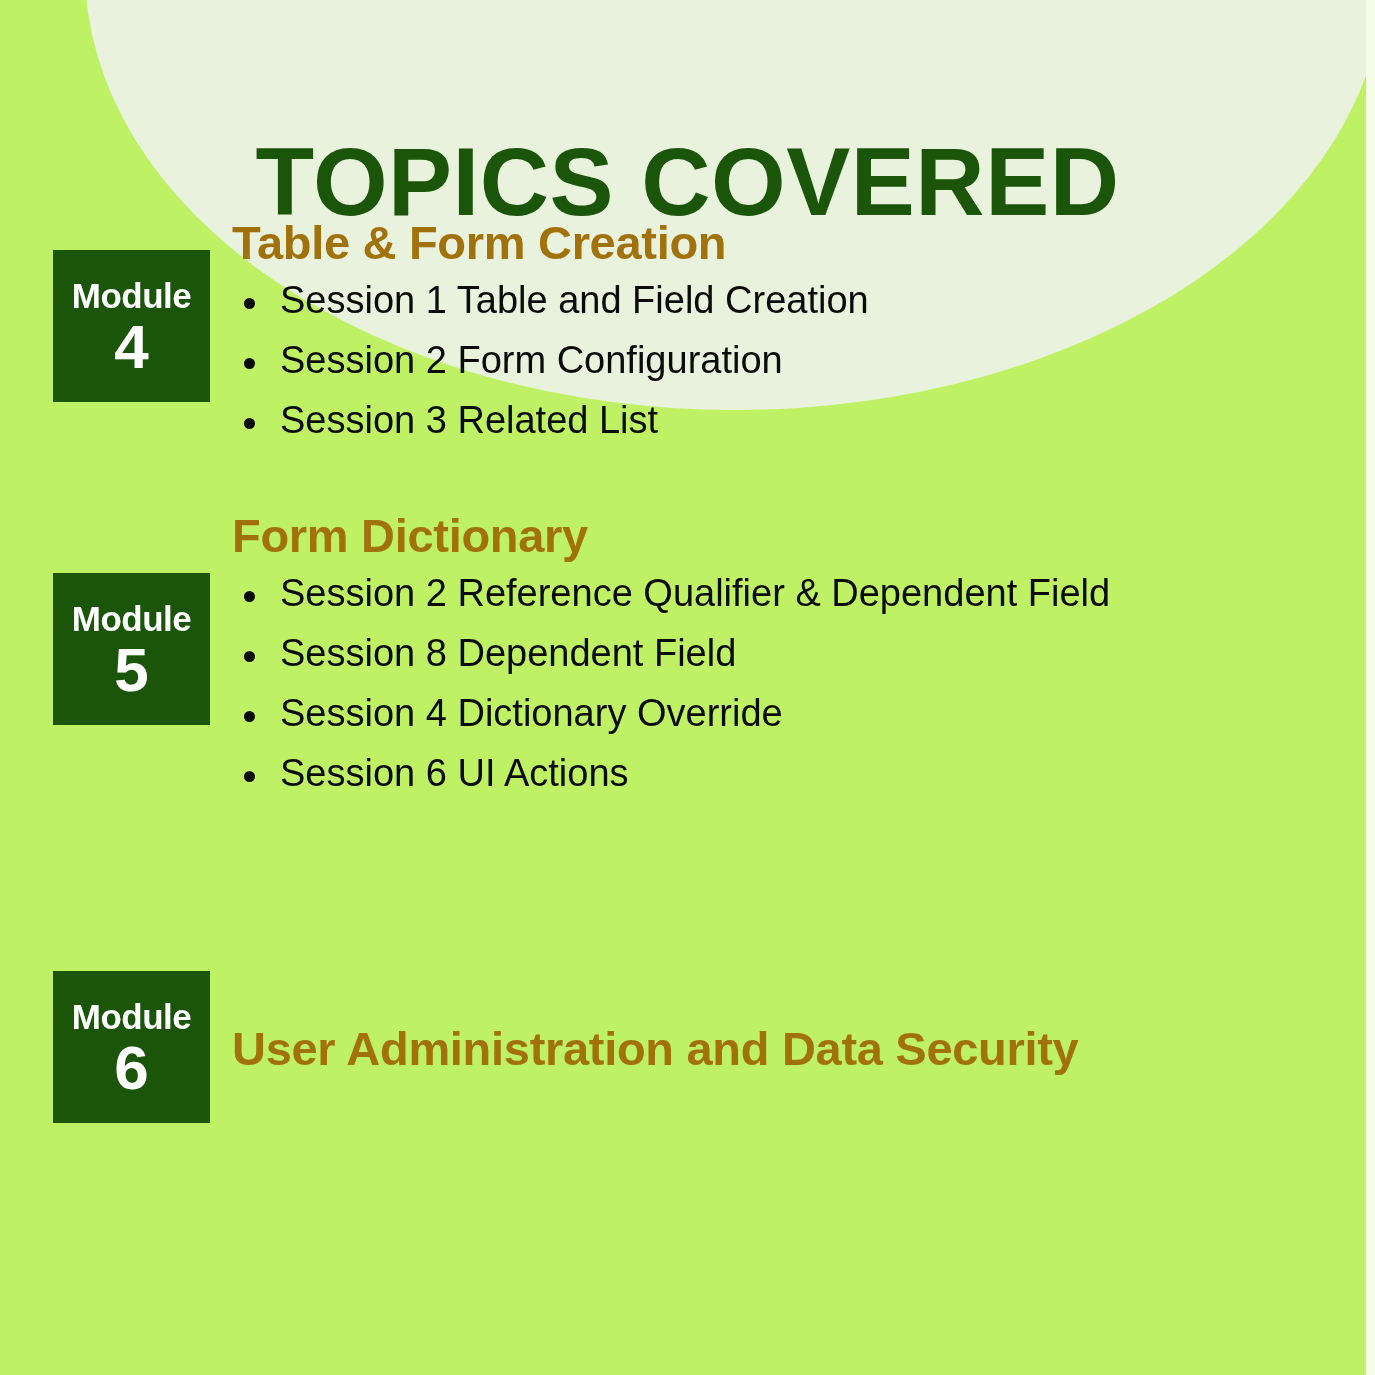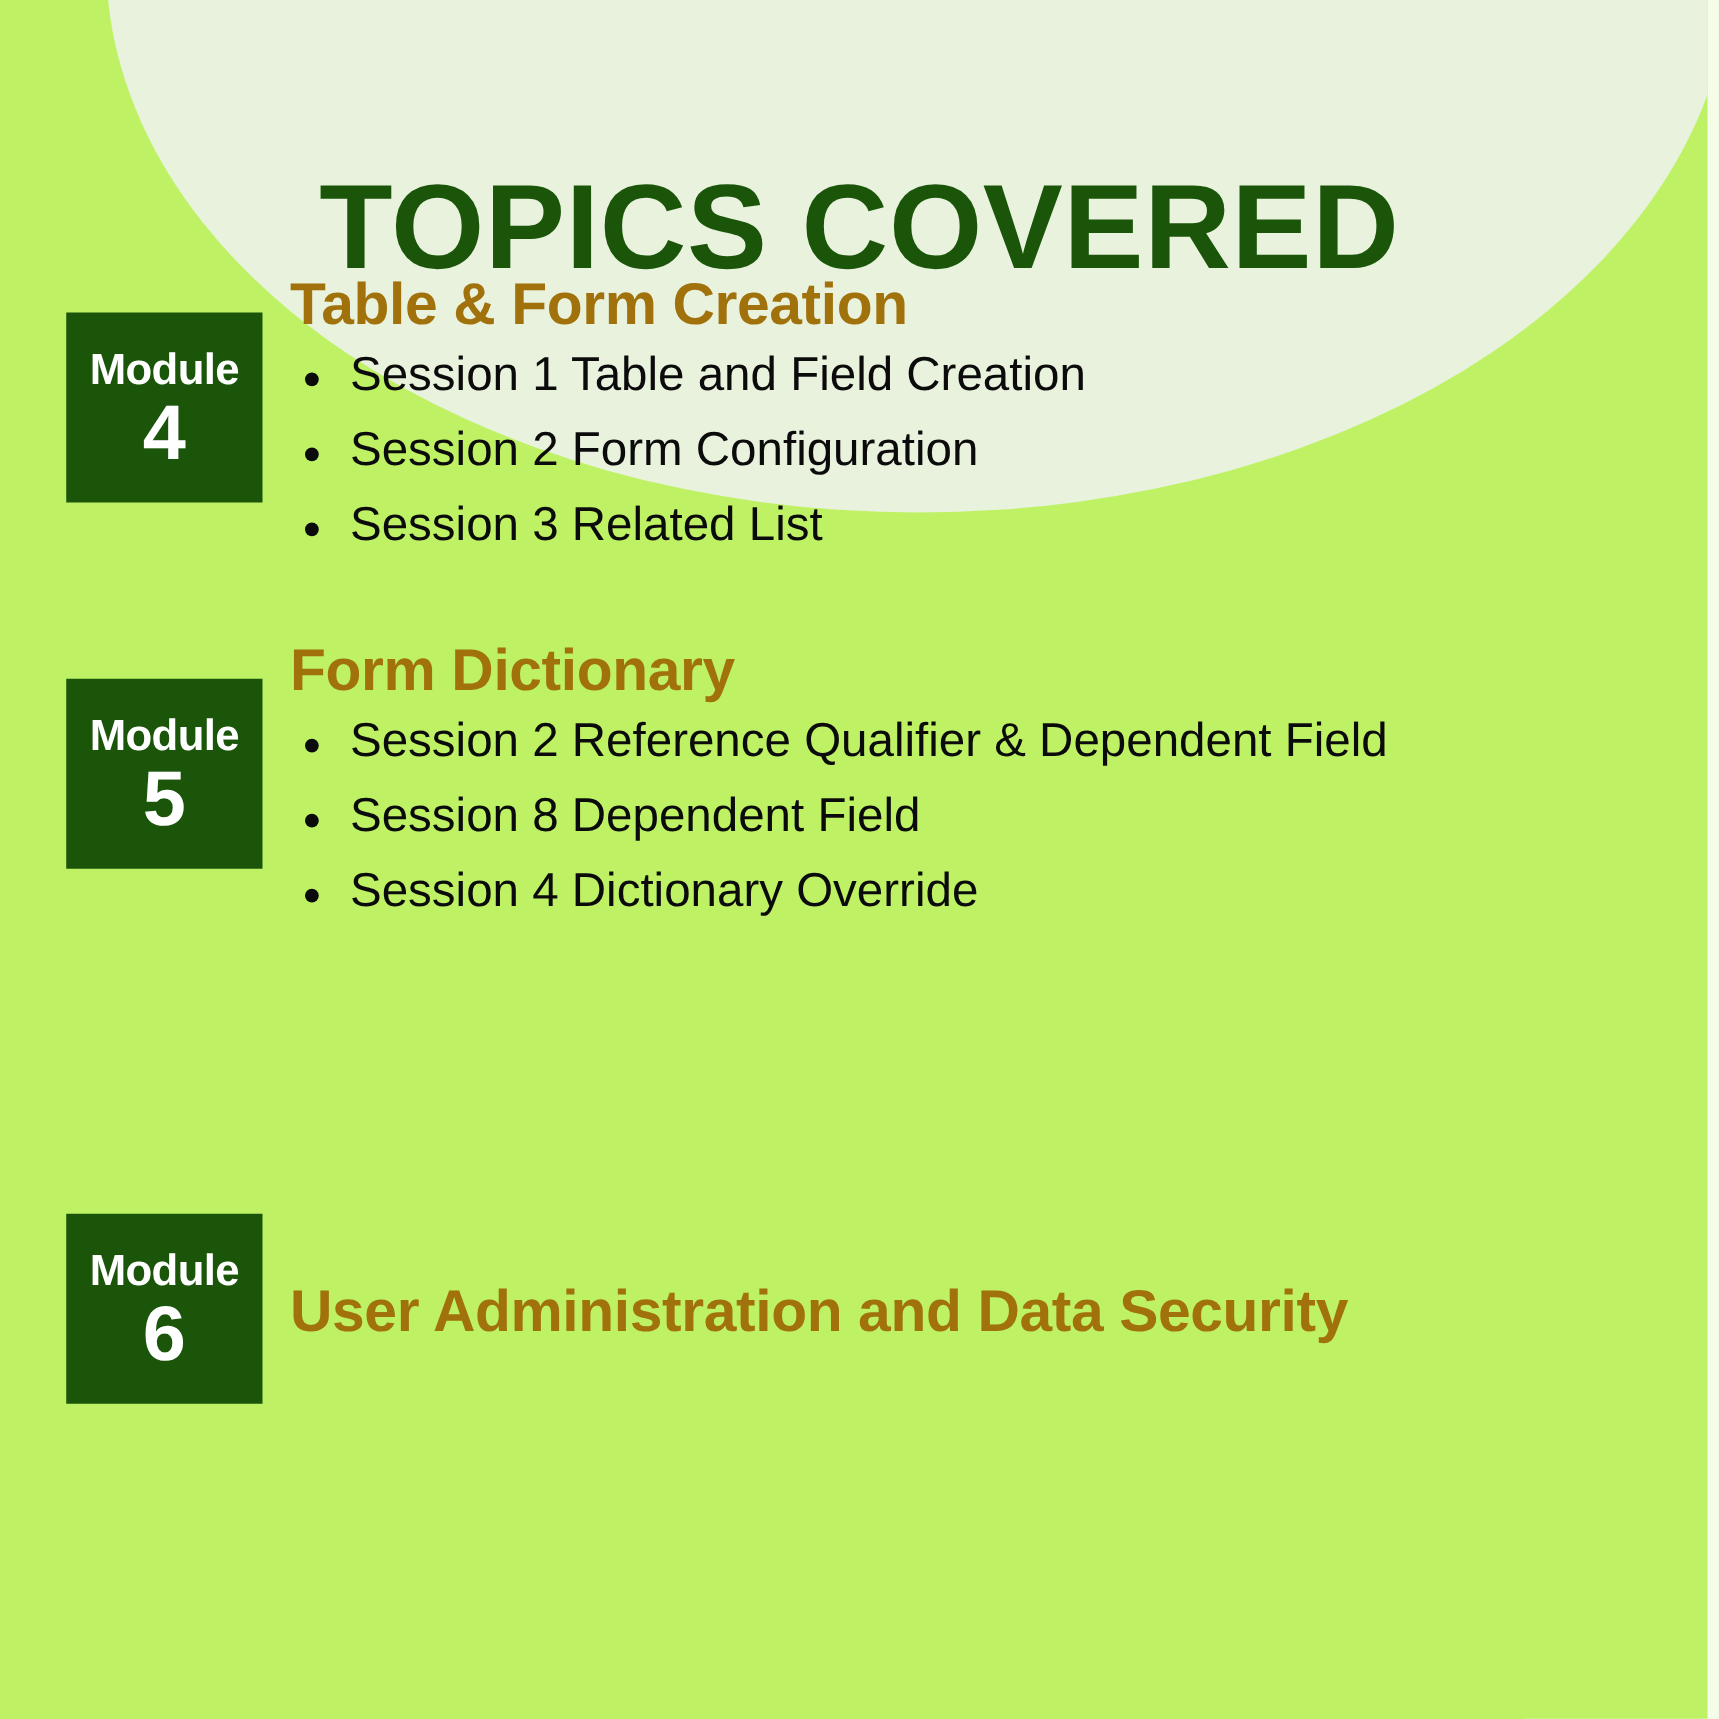--- a/index.html
+++ b/index.html
@@ -155,20 +155,21 @@
     <div class="badge">
       <span class="badge-word">Module</span>
       <span class="badge-num">5</span>
     </div>
     <div class="module-body">
       <div class="module-heading">Form Dictionary</div>
       <ul class="session-list">
         <li class="session-item">Session 2 Reference Qualifier &amp; Dependent Field</li>
         <li class="session-item">Session 8 Dependent Field</li>
         <li class="session-item">Session 4 Dictionary Override</li>
+        <li class="session-item">Session 6 UI Actions</li>
       </ul>
     </div>
   </div>
 
   <div class="module-row" id="row-2">
     <div class="badge">
       <span class="badge-word">Module</span>
       <span class="badge-num">6</span>
     </div>
     <div class="module-body">

